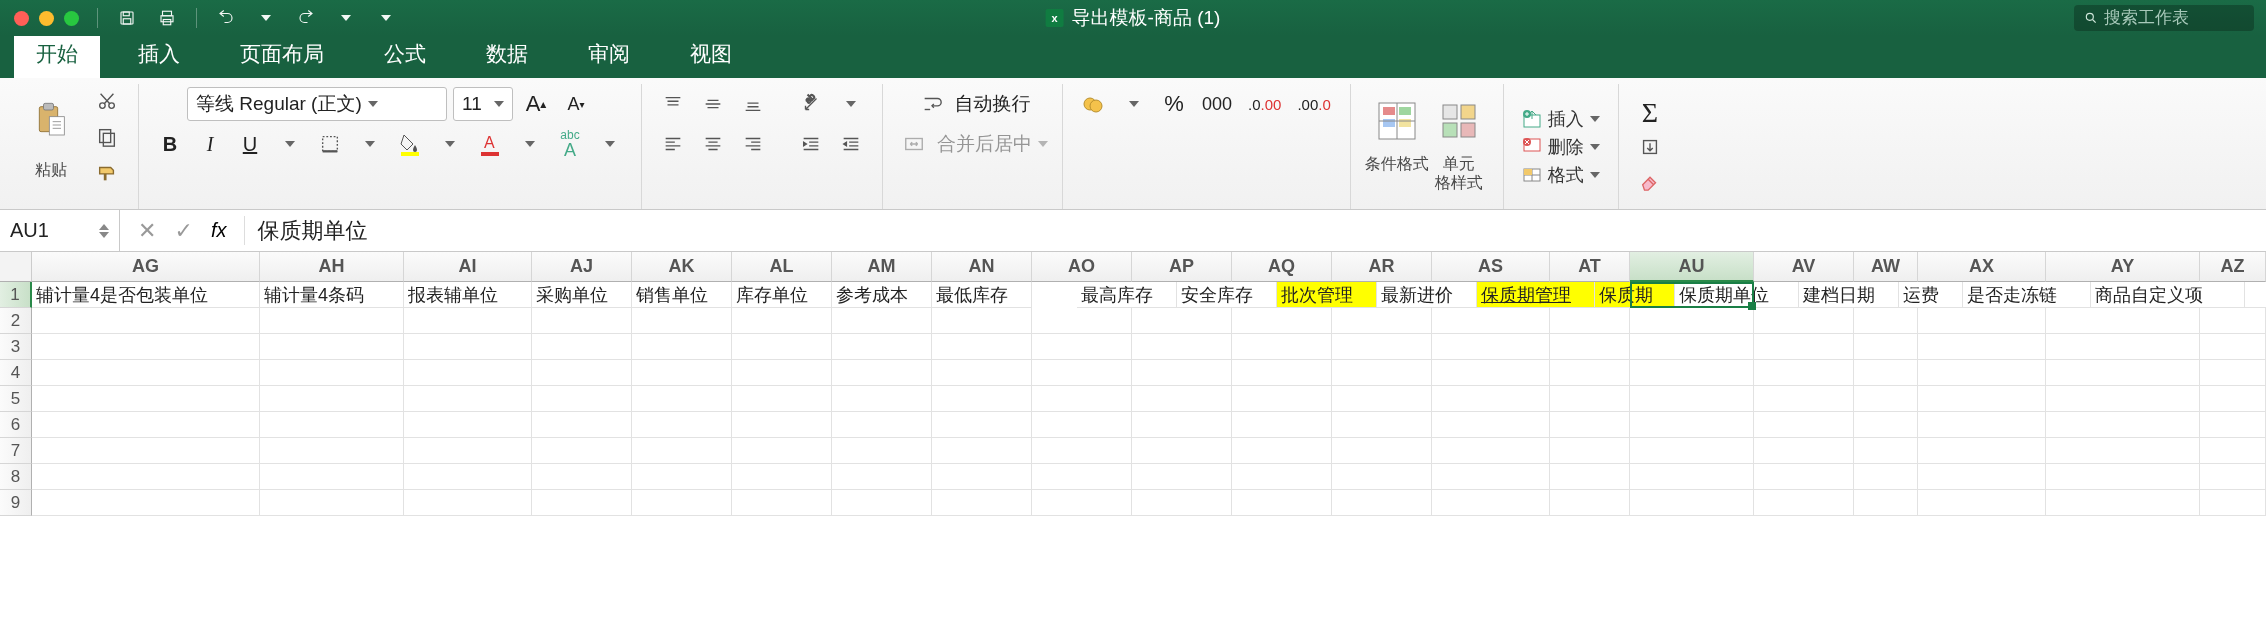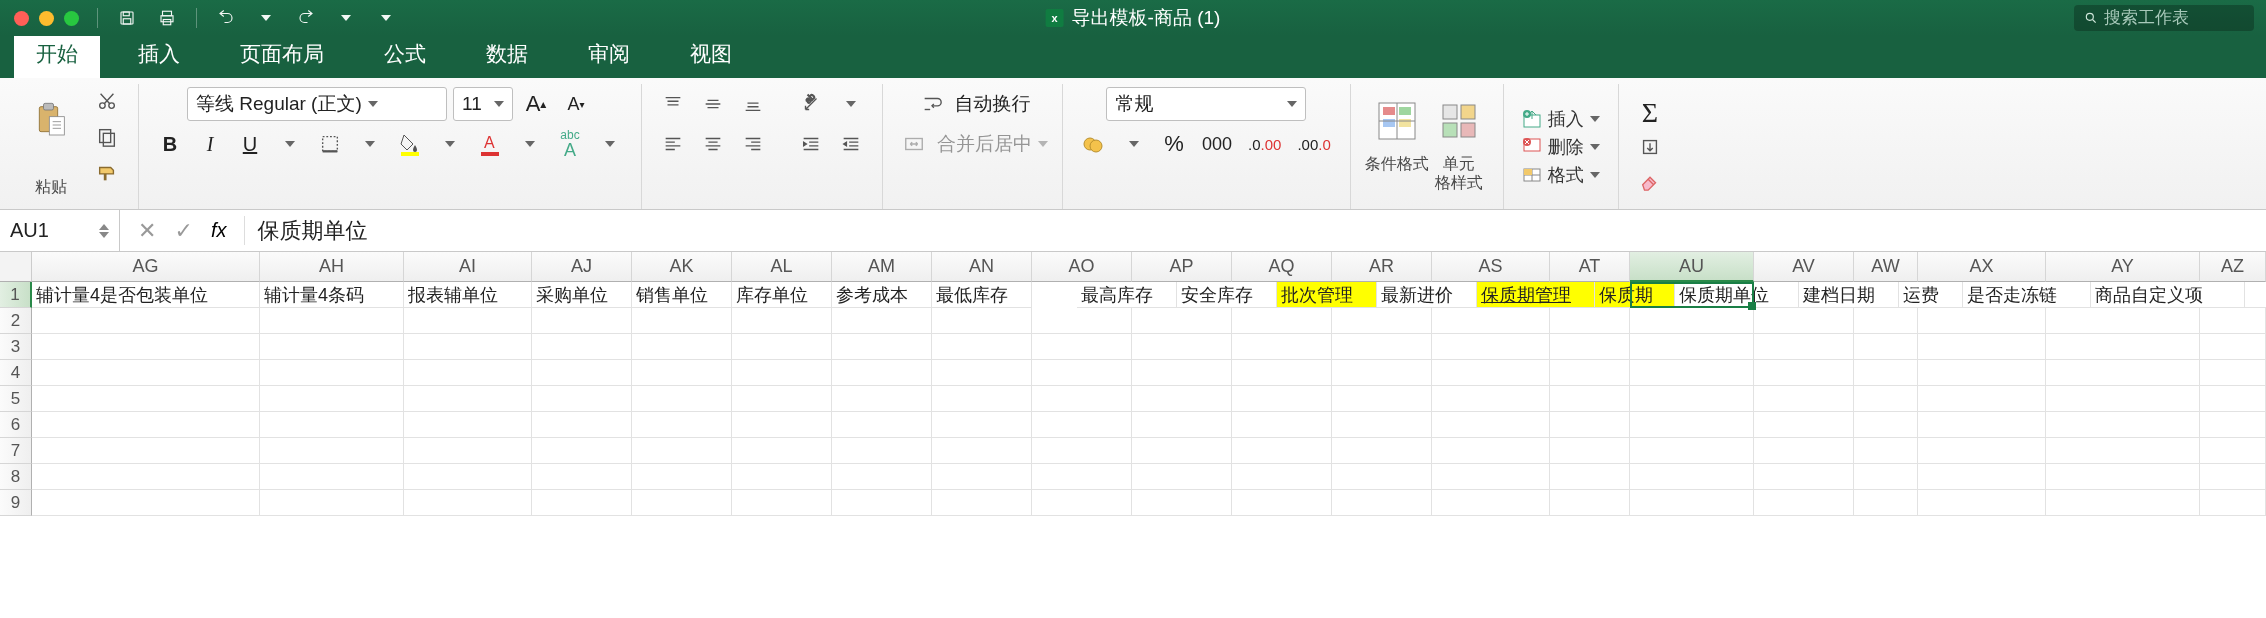--- a/index.html
+++ b/index.html
@@ -24,21 +24,21 @@
 
 .tabs { height:42px; background:#186140; display:flex; align-items:flex-end; padding-left:14px; gap:16px; }
 .tab { padding:10px 22px 10px; color:#fff; font-size:21px; cursor:pointer; }
 .tab.active { background:#fff; color:#186140; font-weight:500; border-radius:0; }
 
 
 .ribbon { height:132px; background:linear-gradient(#fafafa,#f1f1f1); border-bottom:1px solid #c9c9c9; display:flex; padding:6px 10px 0; }
 .grp { display:flex; flex-direction:column; align-items:center; padding:0 14px; border-right:1px solid #d8d8d8; }
 .grp:last-child{border-right:none;}
 .grp .row { display:flex; align-items:center; gap:6px; height:40px; }
-.grp .lbl { font-size:16px; color:#4a4a4a; margin-top:21px; }
+.grp .lbl { font-size:16px; color:#4a4a4a; margin-top:4px; }
 .bigbtn { width:54px; height:72px; display:flex; flex-direction:column; align-items:center; justify-content:center; cursor:pointer; border-radius:3px; }
 .bigbtn svg{width:40px;height:40px;}
 .btn { min-width:34px; height:34px; display:flex; align-items:center; justify-content:center; cursor:pointer; border:1px solid transparent; border-radius:3px; padding:0 4px; }
 .dd { display:flex; align-items:center; border:1px solid #bfbfbf; border-radius:3px; background:#fff; height:34px; padding:0 8px; cursor:pointer; }
 .dd .caret{margin-left:6px;}
 .caret{width:0;height:0;border-left:5px solid transparent;border-right:5px solid transparent;border-top:6px solid #666;}
 .fontname{width:260px;font-size:19px;}
 .fontsize{width:60px;font-size:19px;justify-content:space-between;}
 .fmtsel{width:200px;font-size:19px;}
 .smico svg{width:22px;height:22px;stroke:#555;fill:none;stroke-width:1.5;}
@@ -58,21 +58,21 @@
 .namebox .spin .d{border-top:6px solid #888;}
 .fx { display:flex; align-items:center; gap:18px; padding:0 18px; font-size:20px; }
 .fx .ic{color:#999;cursor:pointer;font-size:22px;}
 .fx .fxlabel{font-style:italic;color:#000000;}
 .fcontent{flex:1;padding:0 12px;font-size:22px;}
 
 
 .grid { position:relative; }
 .corner{position:absolute;left:0;top:0;width:32px;height:30px;background:#f3f3f3;border-right:1px solid #ccc;border-bottom:1px solid #b0b0b0;}
 .colhdrs{position:absolute;left:32px;top:0;height:30px;display:flex;}
-.ch{border-right:1px solid #d6d6d6;border-bottom:1px solid #b0b0b0;background:linear-gradient(#fbfbfb,#efefef);display:flex;align-items:center;justify-content:center;font-size:18px;color:#555;}
+.ch{border-right:1px solid #d6d6d6;border-bottom:1px solid #b0b0b0;background:linear-gradient(#fbfbfb,#efefef);display:flex;align-items:center;justify-content:center;font-size:18px;color:#555;font-weight:bold;}
 .ch.sel{background:linear-gradient(#e2efe2,#c8e0c8);border-bottom:2px solid #2a8a4a;}
 .rowhdrs{position:absolute;left:0;top:30px;width:32px;}
 .rh{height:26px;border-bottom:1px solid #d6d6d6;border-right:1px solid #b0b0b0;background:linear-gradient(90deg,#fbfbfb,#efefef);display:flex;align-items:center;justify-content:center;font-size:17px;color:#555;}
 .rh.sel{background:linear-gradient(90deg,#e2efe2,#c8e0c8);border-right:2px solid #2a8a4a;}
 .cells{position:absolute;left:32px;top:30px;}
 .crow{display:flex;height:26px;}
 .cell{border-right:1px solid #e2e2e2;border-bottom:1px solid #e2e2e2;display:flex;align-items:center;padding:0 4px;font-size:18px;white-space:nowrap;overflow:hidden;}
 .cell.hl{background:#ffff00;}
 .selbox{position:absolute;border:2px solid #1a7f46;pointer-events:none;}
 .selbox .hdl{position:absolute;right:-4px;bottom:-4px;width:8px;height:8px;background:#1a7f46;}
@@ -322,26 +322,20 @@
             <rect x="3" y="6" width="18" height="12"></rect>
             <path d="M8 12h8M8 12l2-2M8 12l2 2M16 12l-2-2M16 12l-2 2"></path>
           </svg>
         </div>
       <span style="font-size:19px">合并后居中</span>
       <div class="caret"></div>
     </div>
   </div>
 
   <div class="grp">
-    <div class="row">
-      <div class="dd fmtsel">
-          <span>常规</span>
-          <div class="caret" style="margin-left:auto"></div>
-        </div>
-    </div>
     <div class="row">
       <div class="btn">
           <svg width="24" height="20" viewBox="0 0 24 20">
             <circle cx="8" cy="10" r="6" fill="#f4c24b" stroke="#b8902f"></circle>
             <circle cx="14" cy="12" r="6" fill="#f4c24b" stroke="#b8902f"></circle>
           </svg>
         </div>
       <div class="btn">
           <div class="caret"></div>
         </div>

